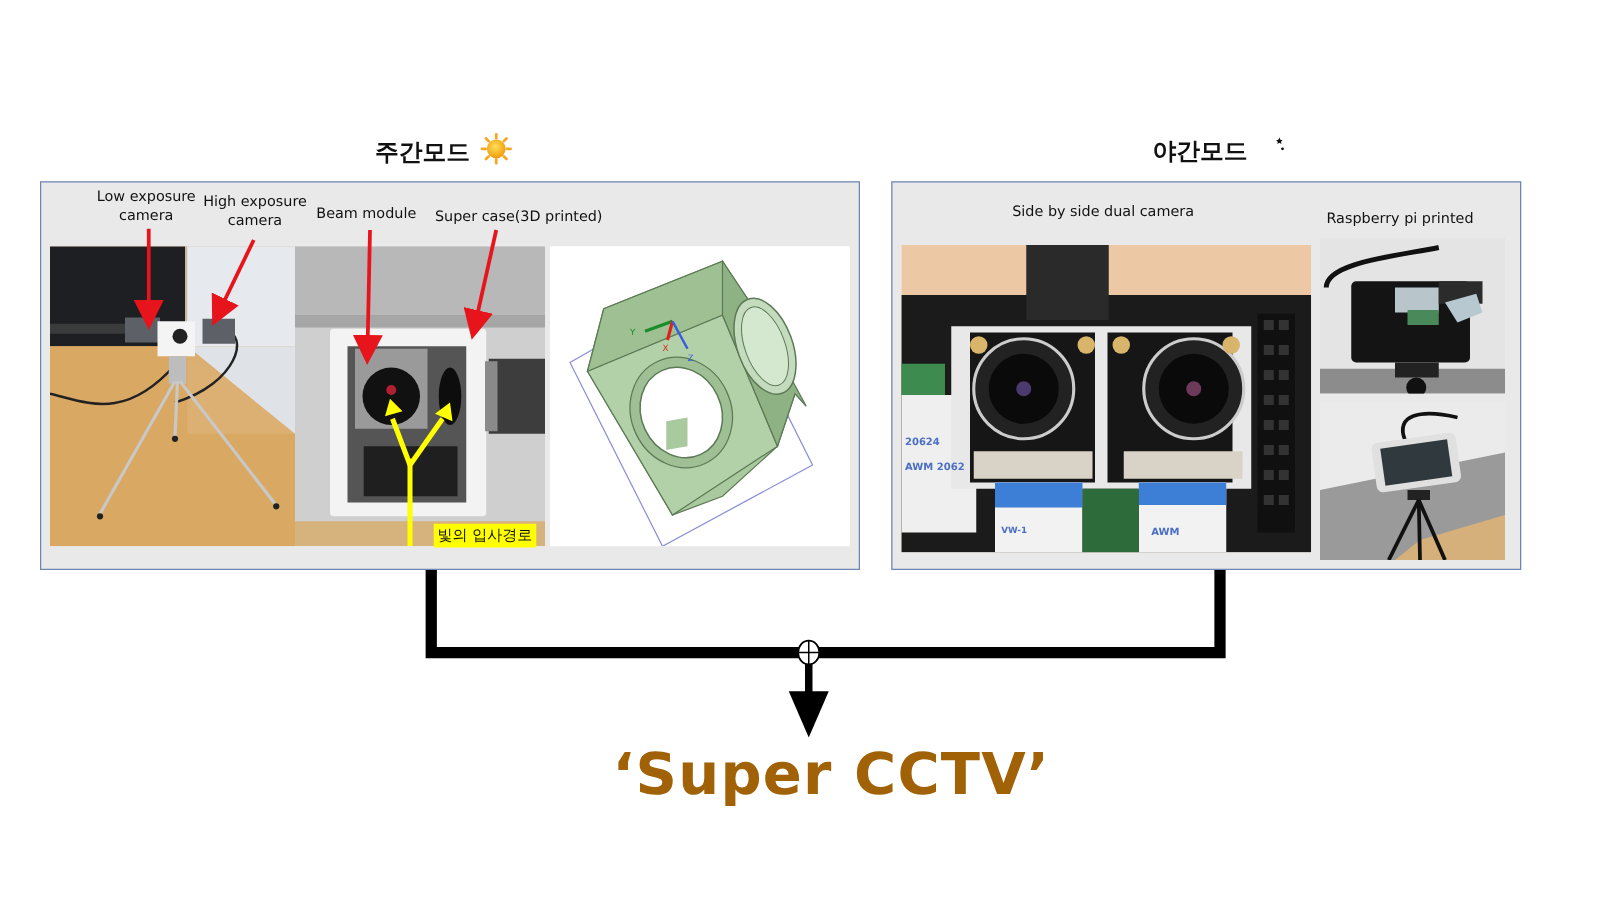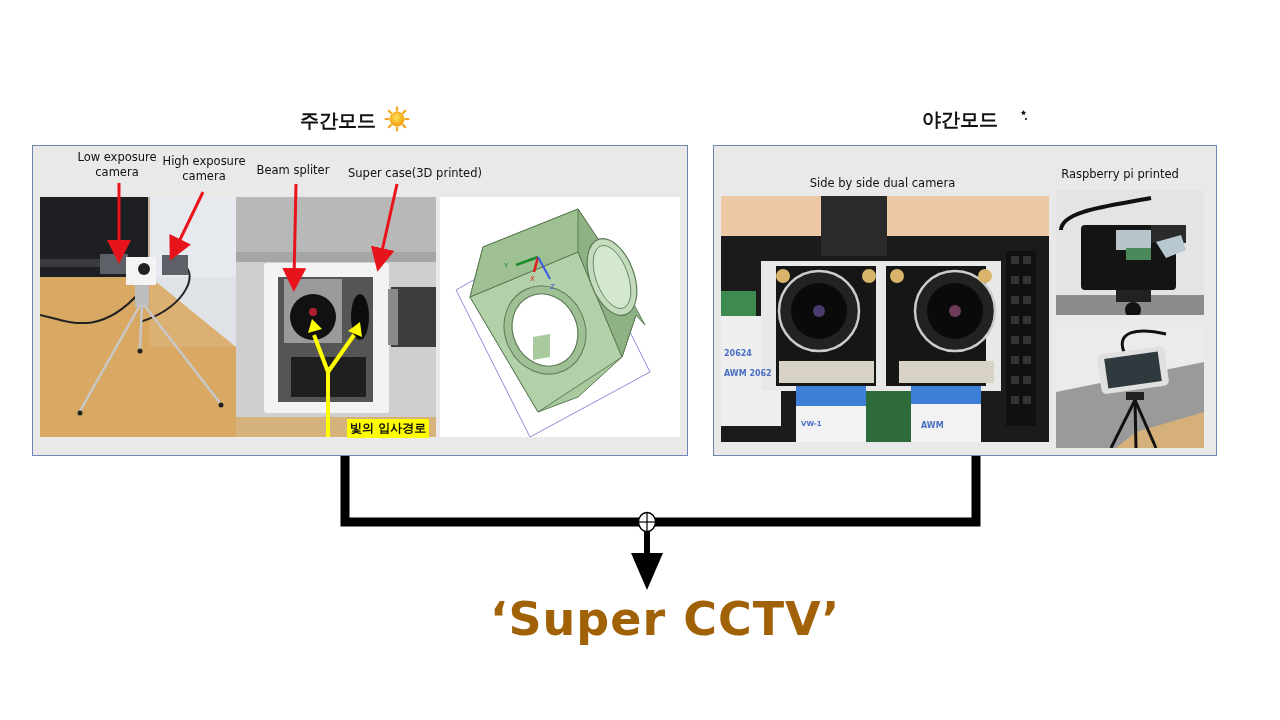--- a/index.html
+++ b/index.html
@@ -2,21 +2,21 @@
 <html><head>
 <meta charset="utf-8">
 <style>
   html,body{margin:0;padding:0;}
   body{width:1280px;height:720px;background:#ffffff;position:relative;overflow:hidden;font-family:"DejaVu Sans",sans-serif;}
   .abs{position:absolute;}
   .mode-title{font-family:"DejaVu Sans",sans-serif;font-weight:bold;font-size:19px;color:#111;display:flex;align-items:center;gap:8px;white-space:nowrap;}
   .panel{background:#e9e9e9;border:1px solid #6f86b3;box-sizing:border-box;}
   .lbl{font-family:"DejaVu Sans",sans-serif;font-size:11.5px;color:#111;text-align:center;line-height:15px;white-space:nowrap;}
   .photo{overflow:hidden;}
-  .badge{background:#ffff00;color:#111;font-size:12px;font-weight:bold;padding:1px 3px;white-space:nowrap;}
+  .badge{background:#ffff00;color:#111;font-size:12px;font-weight:normal;padding:1px 3px;white-space:nowrap;}
   .result{font-family:"DejaVu Sans",sans-serif;font-weight:bold;font-size:46px;color:#a16207;white-space:nowrap;letter-spacing:1px;}
 </style>
 </head>
 <body>
 
 <div class="abs mode-title" style="left:300px;top:106px;">
   <span>주간모드</span>
   <span>
     <svg width="26" height="26" viewBox="0 0 26 26">
       <defs>
@@ -54,21 +54,21 @@
 <div class="abs panel" style="left:32px;top:145px;width:656px;height:311px;"></div>
 
 <div class="abs lbl" style="left:72px;top:150px;width:90px;">
   <div>Low exposure</div>
   <div>camera</div>
 </div>
 <div class="abs lbl" style="left:158px;top:154px;width:92px;">
   <div>High exposure</div>
   <div>camera</div>
 </div>
-<div class="abs lbl" style="left:248px;top:163px;width:90px;">Beam spliter</div>
+<div class="abs lbl" style="left:248px;top:163px;width:90px;">Beam module</div>
 <div class="abs lbl" style="left:340px;top:166px;width:150px;">Super case(3D printed)</div>
 
 <div class="abs photo" style="left:40px;top:197px;width:196px;height:240px;">
   <svg width="196" height="240" viewBox="0 0 196 240">
     <rect width="196" height="240" fill="#d8a866"></rect>
     <rect x="0" y="0" width="196" height="70" fill="#c9b79d"></rect>
     <rect x="110" y="0" width="86" height="150" fill="#eef0f2"></rect>
     <polygon points="110,0 196,0 196,150 150,110 110,90" fill="#e6e9ee"></polygon>
     <rect x="0" y="0" width="108" height="80" fill="#1d1f22"></rect>
     <rect x="0" y="62" width="108" height="8" fill="#3a3b3d"></rect>
@@ -147,21 +147,21 @@
     <line x1="296" y1="184" x2="294" y2="280"></line>
     <line x1="397" y1="184" x2="380" y2="260"></line>
     <line x1="861" y1="187" x2="827" y2="262"></line>
     <line x1="878" y1="187" x2="922" y2="262"></line>
     <line x1="1121" y1="188" x2="1121" y2="222"></line>
   </g>
 </svg>
 
 <div class="abs panel" style="left:713px;top:145px;width:504px;height:311px;"></div>
 
-<div class="abs lbl" style="left:800px;top:176px;width:165px;">Side by side dual camera</div>
+<div class="abs lbl" style="left:800px;top:162px;width:165px;">Side by side dual camera</div>
 <div class="abs lbl" style="left:1055px;top:167px;width:130px;">Raspberry pi printed</div>
 
 <div class="abs photo" style="left:721px;top:196px;width:328px;height:246px;font-weight:bold;">
   <svg width="328" height="246" viewBox="0 0 328 246">
     <rect width="328" height="246" fill="#ecc9a4"></rect>
     <rect x="0" y="40" width="328" height="206" fill="#1b1b1b"></rect>
     <rect x="100" y="0" width="66" height="60" fill="#2a2a2a"></rect>
     <rect x="0" y="95" width="35" height="25" fill="#3d8b4f"></rect>
     <rect x="0" y="120" width="60" height="110" fill="#efefef"></rect>
     <rect x="285" y="55" width="30" height="175" fill="#101010"></rect>

